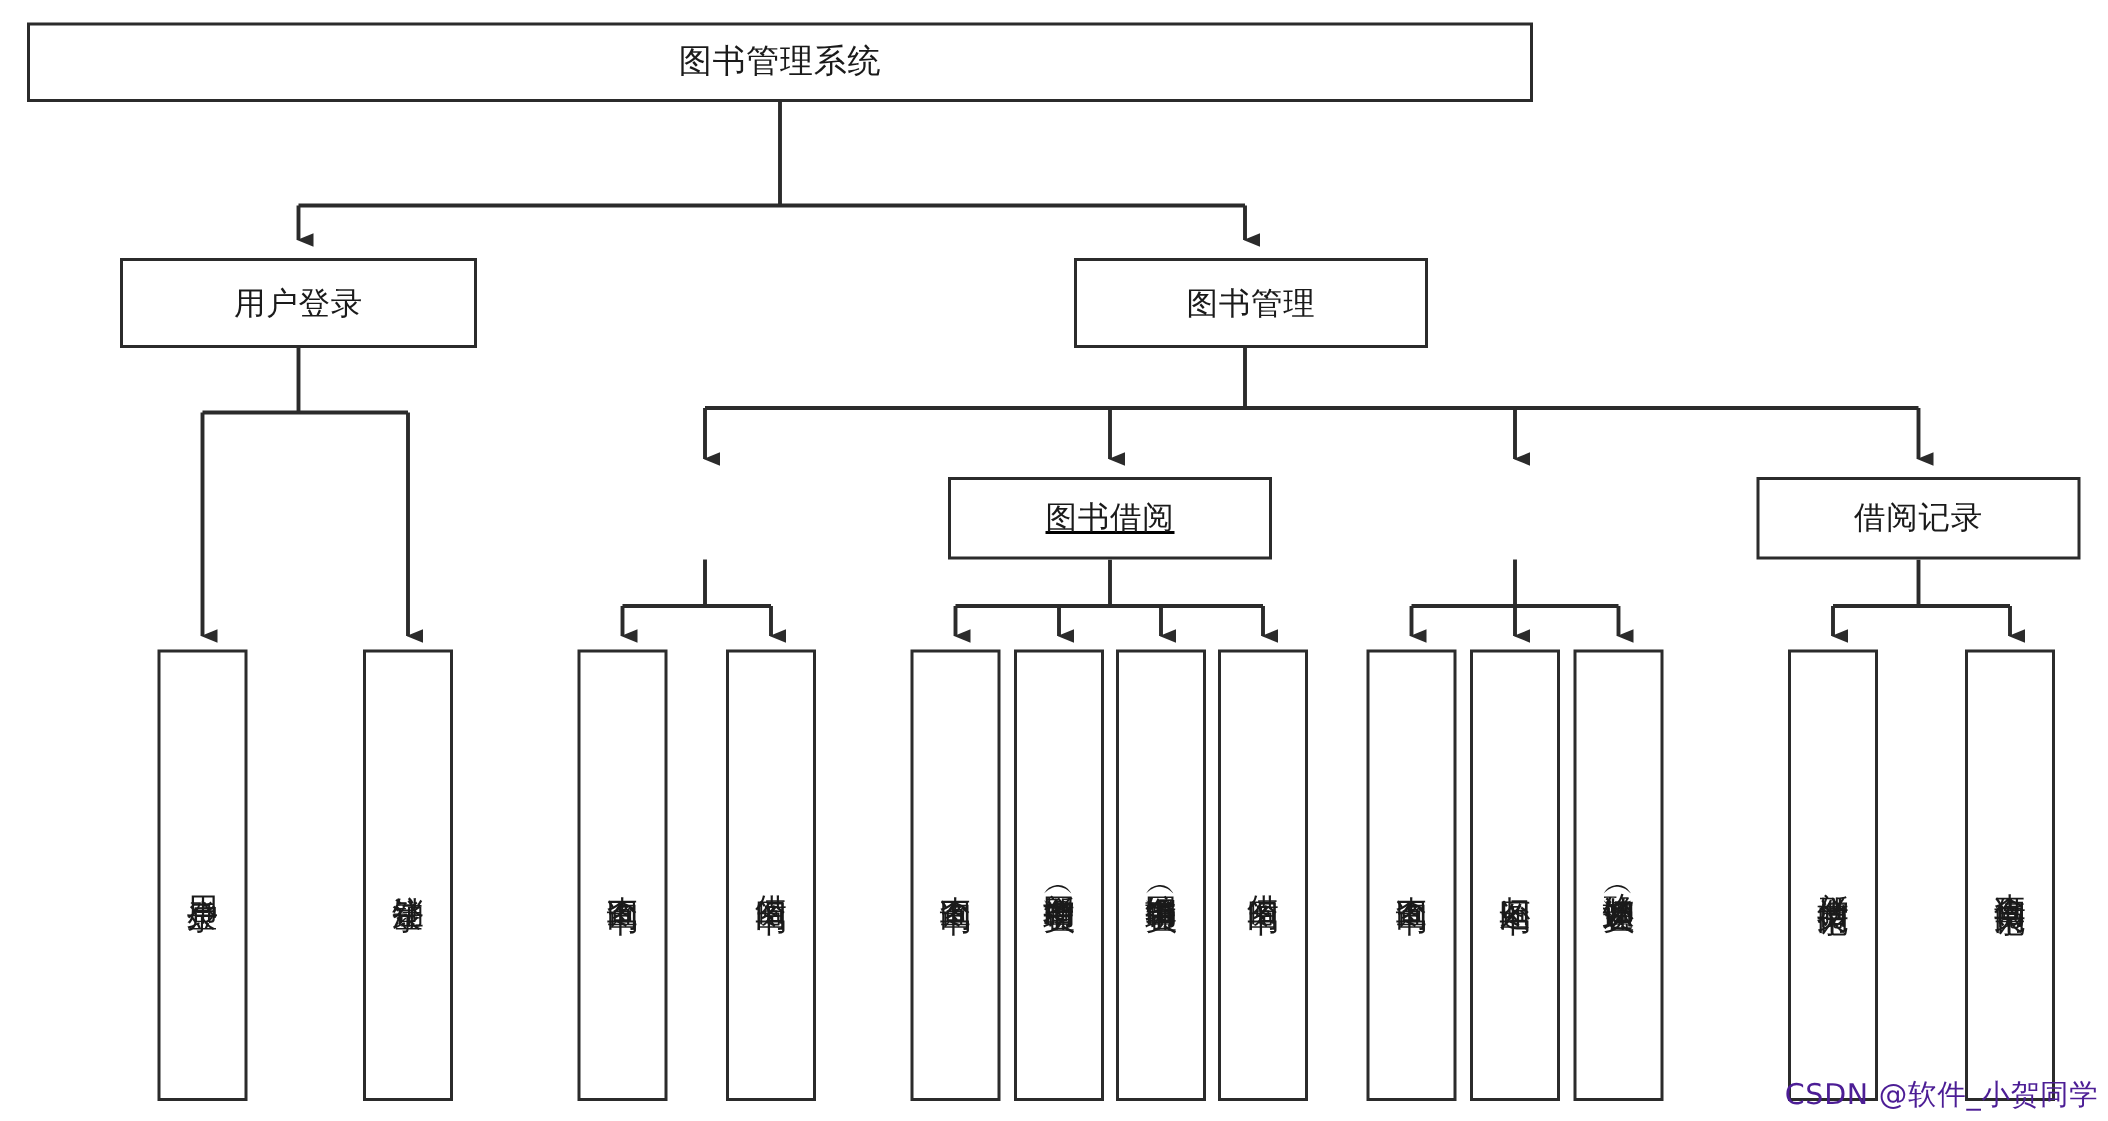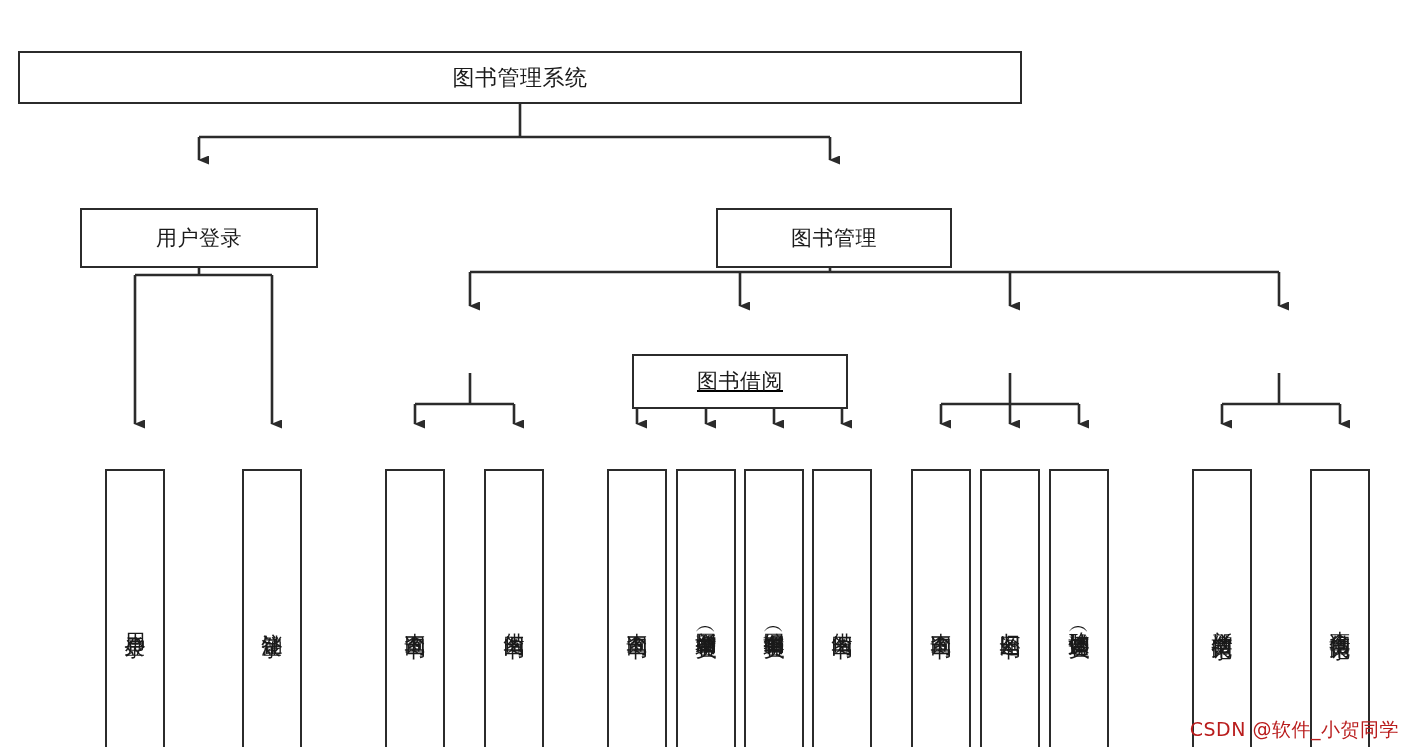--- a/index.html
+++ b/index.html
@@ -28,21 +28,20 @@
   }
   .node {
     position: absolute;
     box-sizing: border-box;
     background: #ffffff;
     border: 2px solid #2b2b2b;
     display: flex;
     align-items: center;
     justify-content: center;
     overflow: hidden;
-    margin-top: 36px;
   }
   .node .label {
     color: #1a1a1a;
     text-align: center;
     line-height: 1.18;
     white-space: nowrap;
   }
   
   .node.horiz .label {
     font-size: 21px;
@@ -65,21 +64,21 @@
     white-space: nowrap;
   }
   .node.vert.tall .label {
     letter-spacing: 1px;
   }
   .watermark {
     position: absolute;
     right: 6px;
     bottom: 4px;
     font-size: 19px;
-    color: #b91c1c;
+    color: #4c1d95;
     white-space: nowrap;
     letter-spacing: 0.5px;
     user-select: none;
   }
 </style>
 </head>
 <body>
 
 <div id="diagram-root">
 
@@ -140,20 +139,23 @@
   <div class="node horiz" style="left:80px; top:172px; width:238px; height:60px;">
     <span class="label">用户登录</span>
   </div>
   <div class="node horiz" style="left:716px; top:172px; width:236px; height:60px;">
     <span class="label">图书管理</span>
   </div>
 
   <div class="node horiz" style="left:632px; top:318px; width:216px; height:55px;text-decoration:underline;">
     <span class="label">图书借阅</span>
   </div>
+  <div class="node horiz" style="left:1171px; top:318px; width:216px; height:55px;">
+    <span class="label">借阅记录</span>
+  </div>
 
   <div class="node vert" style="left:105px; top:433px; width:60px; height:301px;">
     <span class="label">用户登录</span>
   </div>
   <div class="node vert" style="left:242px; top:433px; width:60px; height:301px;">
     <span class="label">注销登录</span>
   </div>
 
   <div class="node vert" style="left:385px; top:433px; width:60px; height:301px;">
     <span class="label">查询图书</span>

